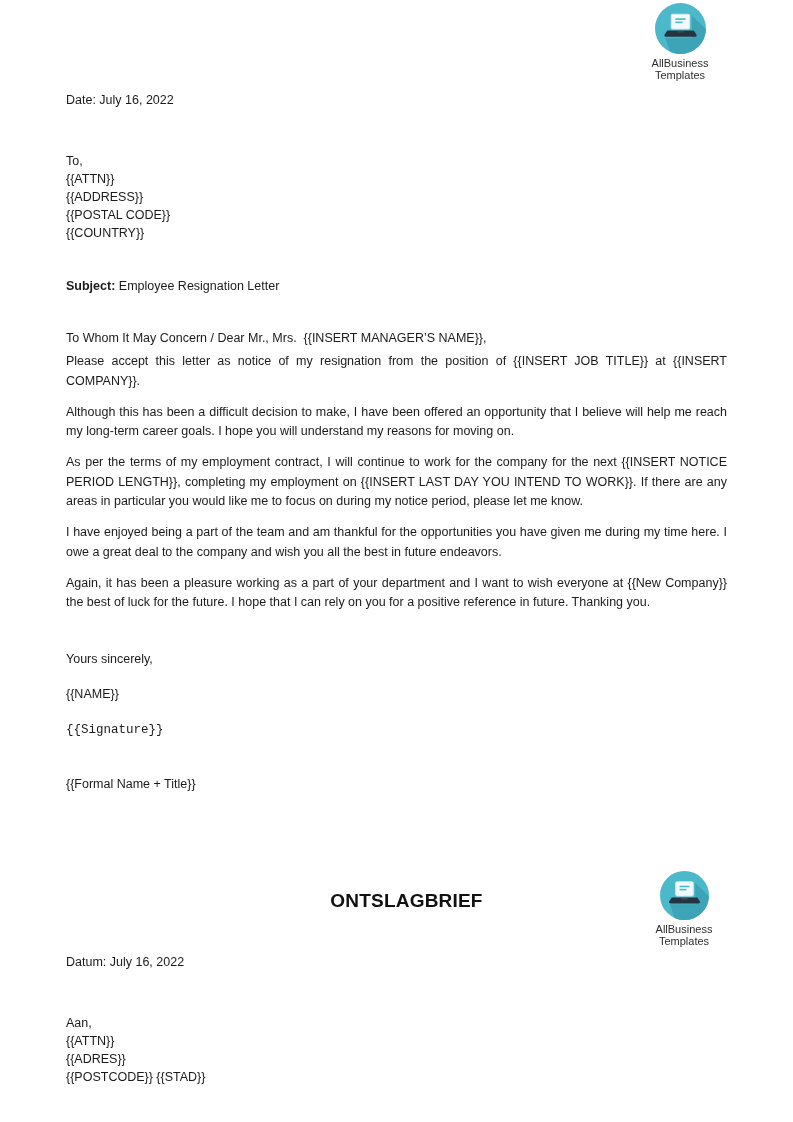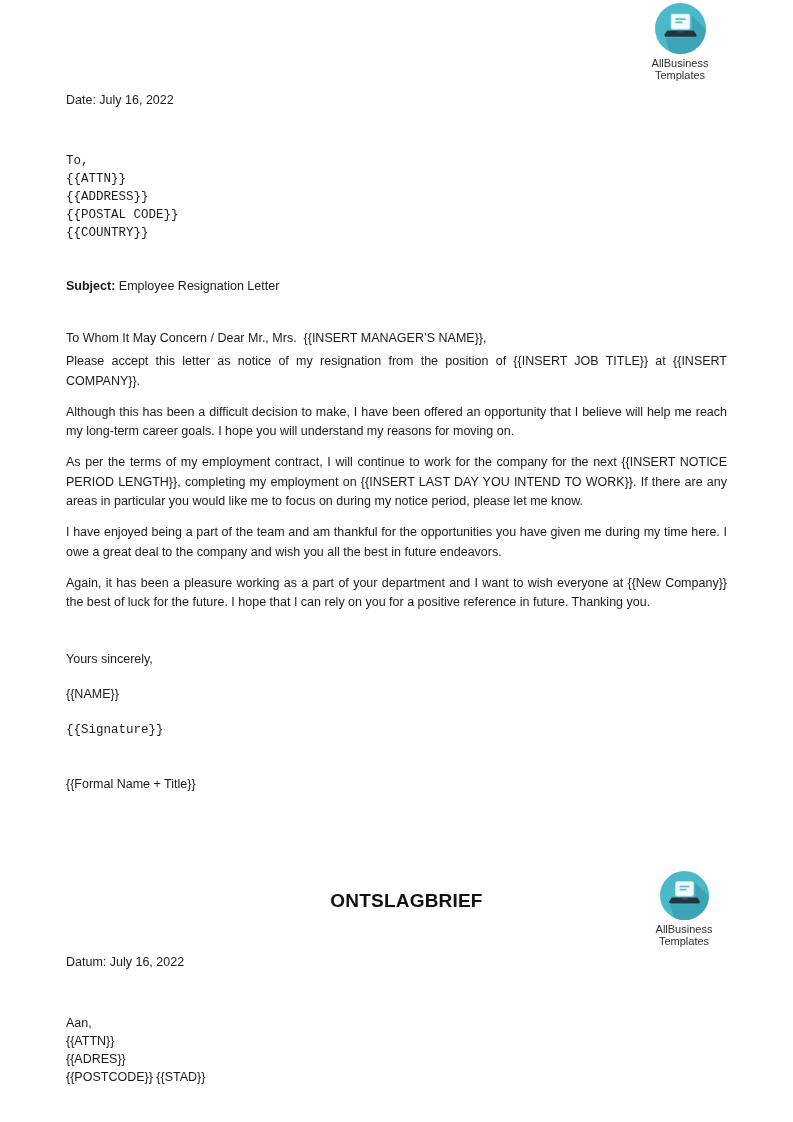--- a/index.html
+++ b/index.html
@@ -35,21 +35,21 @@
   .logo svg { display: block; margin: 0 auto; }
   .logo-text {
     font-size: 11px; line-height: 12px;
     color: #2e2e2e; margin-top: 3px;
   }
 
   .txt { font-size: 12.5px; }
   .block { position: absolute; left: 66px; }
   .date-en { top: 93px; }
   .recipient { line-height: 18px; }
-  .recipient-en { top: 152px; font-family: Liberation Mono, monospace; }
+  .recipient-en { top: 152px; }
   .subject-en { top: 279px; }
   .subject-label { font-weight: 700; }
   .salutation-en { top: 331px; white-space: pre-wrap; }
 
   .body-en {
     position: absolute; top: 352px; left: 66px;
     width: 661px;
     font-size: 12.5px; line-height: 19.5px;
     text-align: justify;
   }

